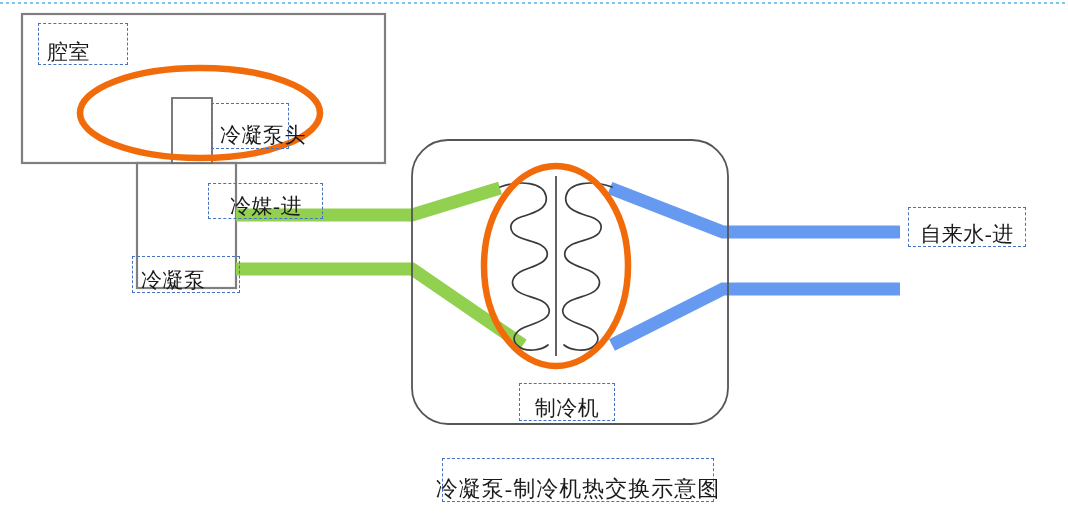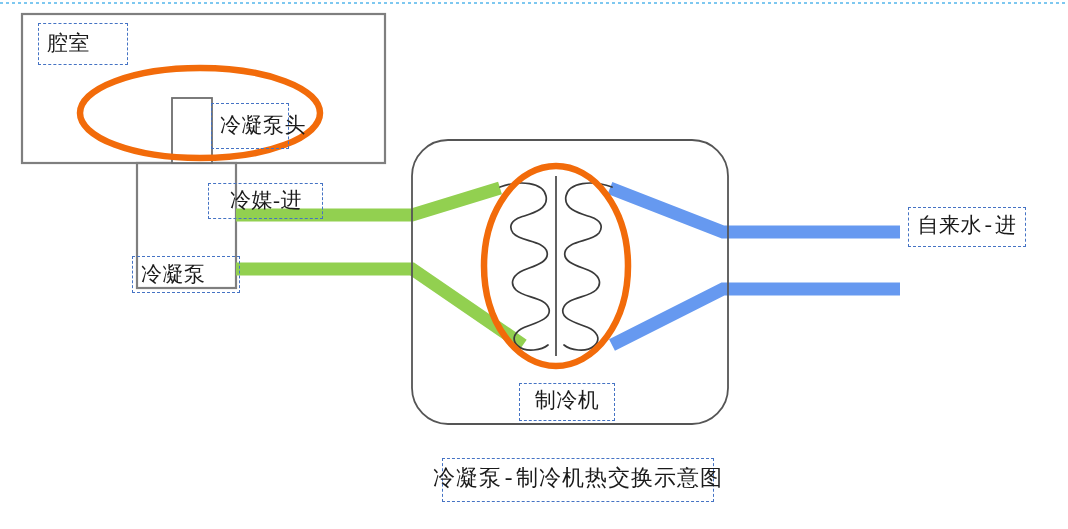--- a/index.html
+++ b/index.html
@@ -29,29 +29,28 @@
     position: absolute;
     box-sizing: border-box;
     border: 1px dashed #4573c4;
     background: transparent;
     color: #1a1a1a;
     font-family: "Liberation Serif", "DejaVu Serif", serif;
     font-size: 21px;
     line-height: 1.1;
     letter-spacing: 0.5px;
     display: flex;
-    align-items: center;
+    align-items: flex-end;
     white-space: nowrap;
     padding-left: 8px;
     z-index: 5;
   }
   .label-box.centered {
     justify-content: center;
     padding-left: 0;
-    font-family: Liberation Mono, monospace;
   }
   #label-caption {
     font-size: 22px;
     letter-spacing: 1px;
   }
 </style>
 </head>
 <body>
 
 <div id="canvas">
@@ -105,21 +104,21 @@
     <ellipse cx="200" cy="113" rx="120" ry="45" fill="none" stroke="#F26B0A" stroke-width="6.5"></ellipse>
 
     <ellipse cx="556" cy="266" rx="72" ry="100" fill="none" stroke="#F26B0A" stroke-width="6.5"></ellipse>
 
   </svg>
 
   <div class="label-box" style="left:38px; top:23px; width:90px; height:42px;">
     <span>腔室</span>
   </div>
 
-  <div class="label-box" style="left:211px; top:103px; width:78px; height:46px;">
+  <div class="label-box" style="left:211px; top:103px; width:78px; height:46px;font-family:Liberation Mono, monospace;">
     <span>冷凝泵头</span>
   </div>
 
   <div class="label-box" style="left:208px; top:183px; width:115px; height:36px;padding-left:21px;">
     <span>冷媒-进</span>
   </div>
 
 
   <div class="label-box" style="left:132px; top:256px; width:108px; height:37px;">
     <span>冷凝泵</span>

